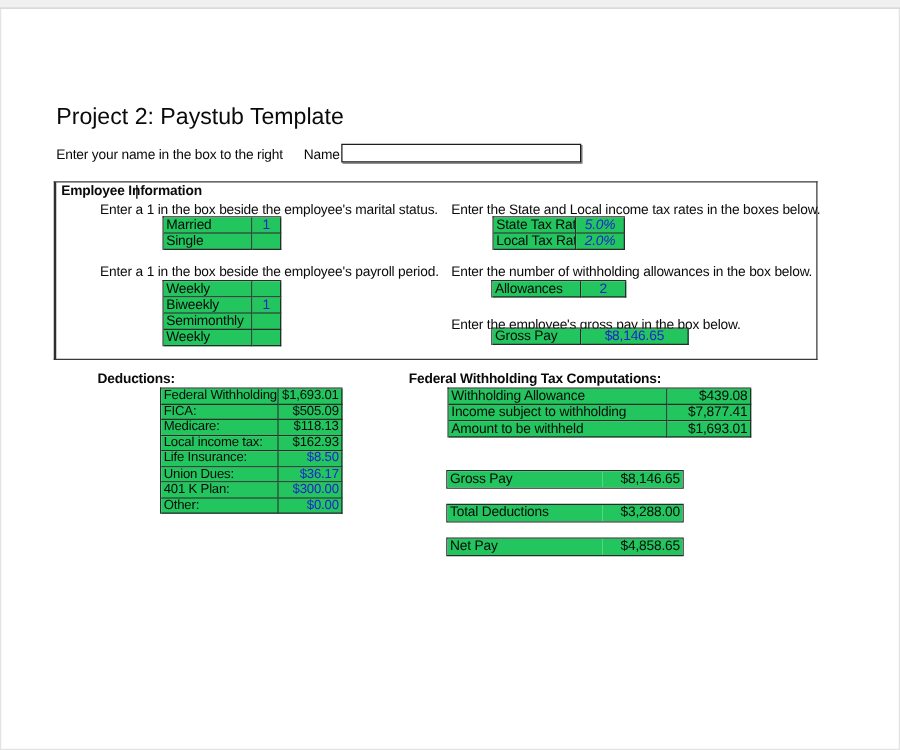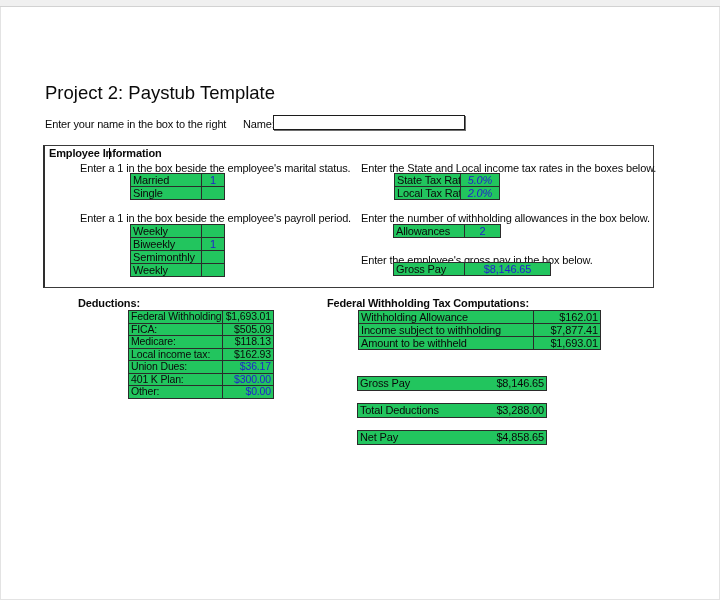--- a/index.html
+++ b/index.html
@@ -148,38 +148,42 @@
     </div>
     <div class="trow">
       <span class="tcell tlabel">Medicare:</span>
       <span class="tcell tvalue">$118.13</span>
     </div>
     <div class="trow">
       <span class="tcell tlabel">Local income tax:</span>
       <span class="tcell tvalue">$162.93</span>
     </div>
     <div class="trow">
+      <span class="tcell tlabel">Life Insurance:</span>
+      <span class="tcell tvalue input">$8.50</span>
+    </div>
+    <div class="trow">
       <span class="tcell tlabel">Union Dues:</span>
       <span class="tcell tvalue input">$36.17</span>
     </div>
     <div class="trow">
       <span class="tcell tlabel">401 K Plan:</span>
       <span class="tcell tvalue input">$300.00</span>
     </div>
     <div class="trow">
       <span class="tcell tlabel">Other:</span>
       <span class="tcell tvalue input">$0.00</span>
     </div>
   </div>
 
 <div class="txt bold" style="left:327px;top:297px;">Federal Withholding Tax Computations:</div>
 <div class="tbl tbl-fwt rightv" style="left:358px;top:310px;">
     <div class="trow">
       <span class="tcell tlabel">Withholding Allowance</span>
-      <span class="tcell tvalue">$162.01</span>
+      <span class="tcell tvalue">$439.08</span>
     </div>
     <div class="trow">
       <span class="tcell tlabel">Income subject to withholding</span>
       <span class="tcell tvalue">$7,877.41</span>
     </div>
     <div class="trow">
       <span class="tcell tlabel">Amount to be withheld</span>
       <span class="tcell tvalue">$1,693.01</span>
     </div>
   </div>

